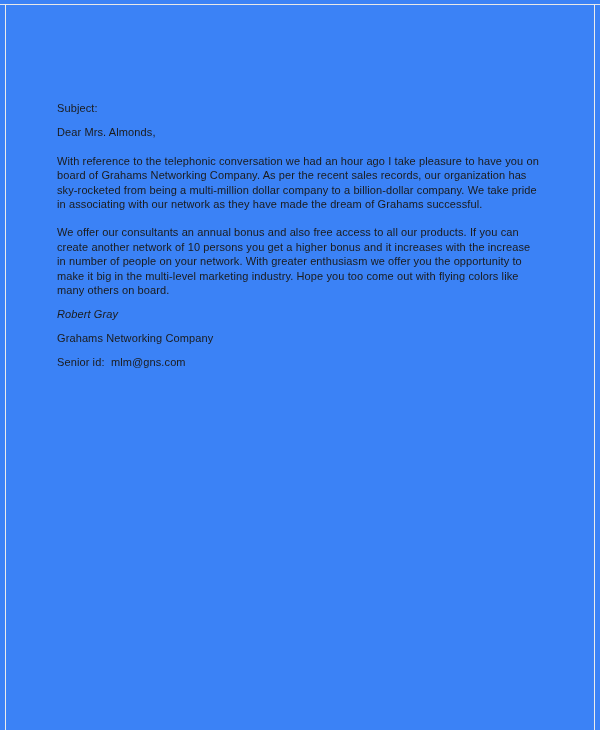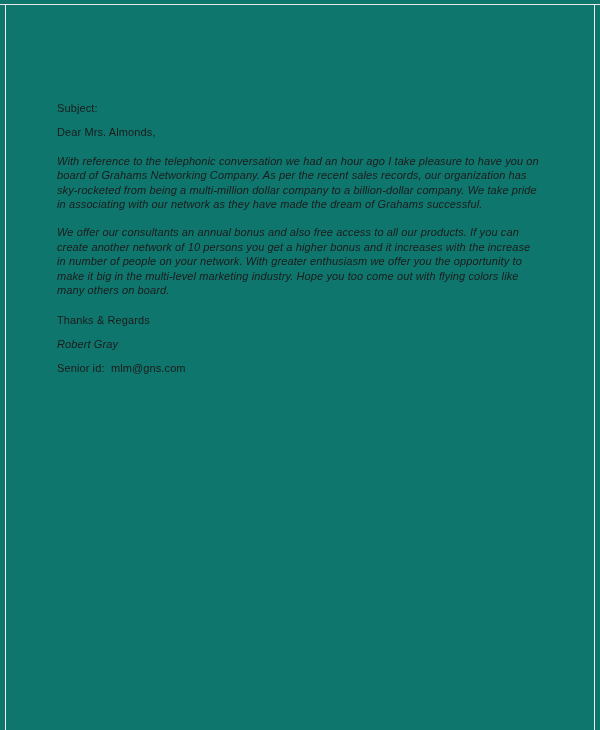--- a/index.html
+++ b/index.html
@@ -11,21 +11,21 @@
     width: 600px;
     height: 730px;
     overflow: hidden;
     font-family: "Liberation Sans", sans-serif;
   }
 
   .page {
     position: relative;
     width: 600px;
     height: 730px;
-    background: #0f766e;
+    background: #3b82f6;
     box-sizing: border-box;
   }
 
   
   .edge-top {
     position: absolute;
     left: 0;
     top: 4px;
     width: 600px;
     height: 1px;
@@ -65,21 +65,20 @@
 
   .subject-line {
     margin: 0 0 0 0;
   }
   .salutation {
     margin: 10px 0 0 0;
   }
   .para {
     margin: 14px 0 0 0;
     text-align: left;
-    font-style: italic;
   }
   .sign-first {
     margin: 16px 0 0 0;
   }
   .sign {
     margin: 9.5px 0 0 0;
     font-style: italic;
   }
   .sign-tight {
     margin: 7.5px 0 0 0;
@@ -103,22 +102,22 @@
   <div class="letter">
 
     <p class="line subject-line">Subject:</p>
 
     <p class="line salutation">Dear Mrs. Almonds,</p>
 
     <p class="line para">With reference to the telephonic conversation we had an hour ago I take pleasure to have you on board of Grahams Networking Company. As per the recent sales records, our organization has sky-rocketed from being a multi-million dollar company to a billion-dollar company. We take pride in associating with our network as they have made the dream of Grahams successful.</p>
 
     <p class="line para">We offer our consultants an annual bonus and also free access to all our products. If you can create another network of 10 persons you get a higher bonus and it increases with the increase in number of people on your network. With greater enthusiasm we offer you the opportunity to make it big in the multi-level marketing industry. Hope you too come out with flying colors like many others on board.</p>
 
-    <p class="line sign-first">Thanks &amp; Regards</p>
 
     <p class="line sign">Robert Gray</p>
 
 
+    <p class="line sign-gap">Grahams Networking Company</p>
 
     <p class="line sign-gap email-gap"><span>Senior id:</span><span>  </span><span>mlm@gns.com</span></p>
 
   </div>
 </div>
 
 </body></html>

